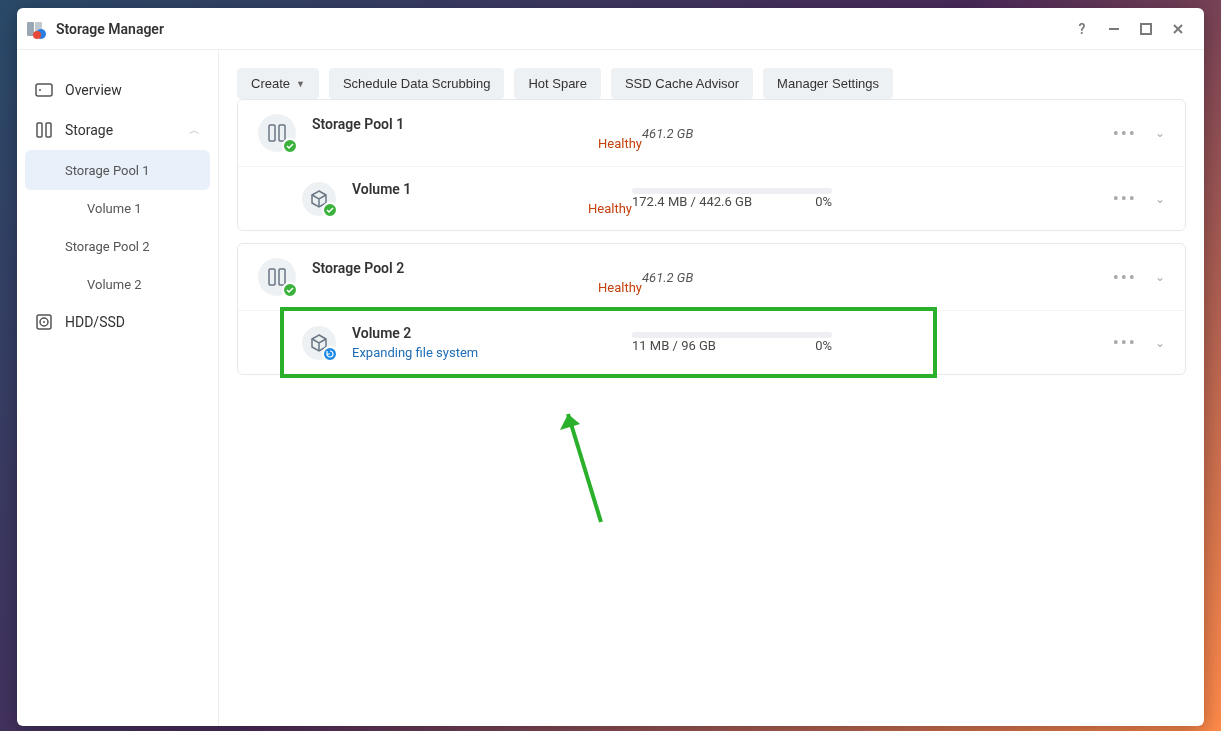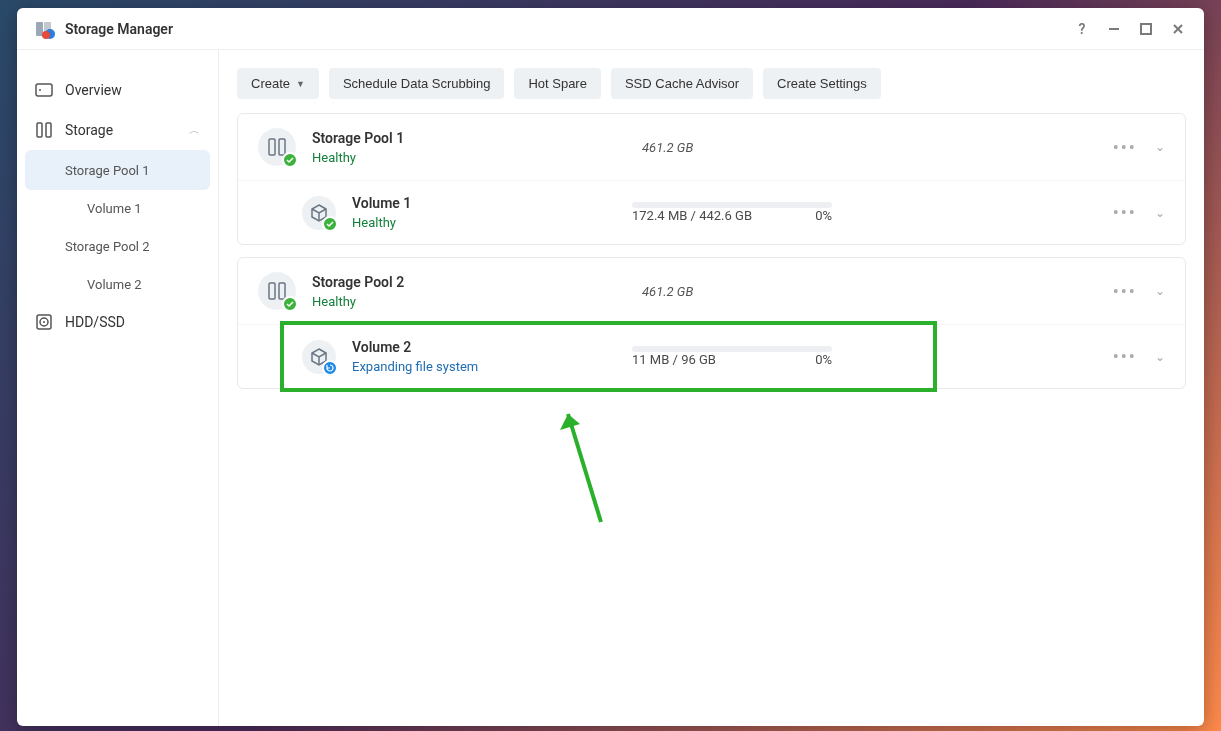--- a/index.html
+++ b/index.html
@@ -21,21 +21,21 @@
     border-radius: 6px;
     box-shadow: 0 4px 20px rgba(0,0,0,0.3);
     display: flex;
     flex-direction: column;
     overflow: hidden;
   }
   .titlebar {
     height: 42px;
     display: flex;
     align-items: center;
-    padding: 0 10px 0 18px;
+    padding: 0 10px 0 9px;
     border-bottom: 1px solid #f0f0f0;
   }
   .titlebar .app-icon { width: 20px; height: 20px; margin-right: 10px; position: relative; }
   .titlebar .title { font-weight: 600; color: #333; font-size: 14px; }
   .titlebar .spacer { flex: 1; }
   .winbtn { width: 32px; height: 32px; display: flex; align-items:center; justify-content:center; color:#7a7a7a; cursor:pointer; font-size:14px;}
   .winbtn.help { font-weight:600; }
   .body { flex:1; display:flex; }
   .sidebar {
     width: 202px;
@@ -55,21 +55,21 @@
   .side-item.sub { padding-left: 48px; font-size:13px; color:#555;}
   .side-item.subsub { padding-left: 70px; font-size:13px; color:#555; height:36px;}
   .side-item .chev { margin-left:auto; color:#aaa; font-size:11px;}
   .side-item.active { background:#e8f0fa; border-radius:6px; margin:0 8px; padding-left:40px;}
   .side-icon { width:18px; height:18px; display:inline-flex; align-items:center; justify-content:center; color:#555;}
   .content {
     flex:1;
     padding: 18px 18px;
     overflow:auto;
   }
-  .toolbar { display:flex; gap:10px; margin-bottom:14px;}
+  .toolbar { display:flex; gap:10px; }
   .btn {
     background:#eef1f4;
     border:none;
     border-radius:4px;
     padding:8px 14px;
     font-size:13px;
     color:#333;
     cursor:pointer;
     display:inline-flex; align-items:center; gap:6px;
   }
@@ -111,21 +111,21 @@
   .row .badge {
     position:absolute; right:-2px; bottom:-2px;
     width:16px; height:16px; border-radius:50%;
     background:#3bb23b; border:2px solid #fff;
     display:flex;align-items:center;justify-content:center;
   }
   .row .badge.sync { background:#1e88e5;}
   .row .info { flex:0 0 330px;}
   .row .name { font-weight:600; color:#333; font-size:14px;}
   .row .status { font-size:13px; margin-top:4px;}
-  .status.healthy { color:#15803d;}
+  .status.healthy { color:#c2410c;text-align:right;}
   .status.sync { color:#1e6db5;}
   .row .size { flex:0 0 230px; color:#555; font-size:13px;font-style:italic;}
   .row .bar-col { flex:0 0 200px; display:flex; flex-direction:column; }
   .row .bar { height:6px; background:#edeff2; border-radius:3px; width:200px;}
   .row .actions { margin-left:auto; display:flex; gap:18px; align-items:center; color:#aaa;}
   .hdots { font-size:18px; letter-spacing:2px; cursor:pointer;}
   .chevd { font-size:12px; cursor:pointer;}
   
   .annot {
     position:absolute;
@@ -217,21 +217,21 @@
     <div class="content">
 
       <div class="toolbar">
         <button class="btn">
           <span>Create</span>
           <span class="caret">▼</span>
         </button>
         <button class="btn">Schedule Data Scrubbing</button>
         <button class="btn">Hot Spare</button>
         <button class="btn">SSD Cache Advisor</button>
-        <button class="btn">Create Settings</button>
+        <button class="btn">Manager Settings</button>
       </div>
 
       <div class="card">
         <div class="row">
           <div class="icon-wrap">
             <svg width="22" height="22" viewBox="0 0 22 22">
                 <rect x="3" y="3" width="6" height="16" rx="1" fill="none" stroke="#6a7684" stroke-width="1.5"></rect>
                 <rect x="13" y="3" width="6" height="16" rx="1" fill="none" stroke="#6a7684" stroke-width="1.5"></rect>
               </svg>
             <span class="badge">

